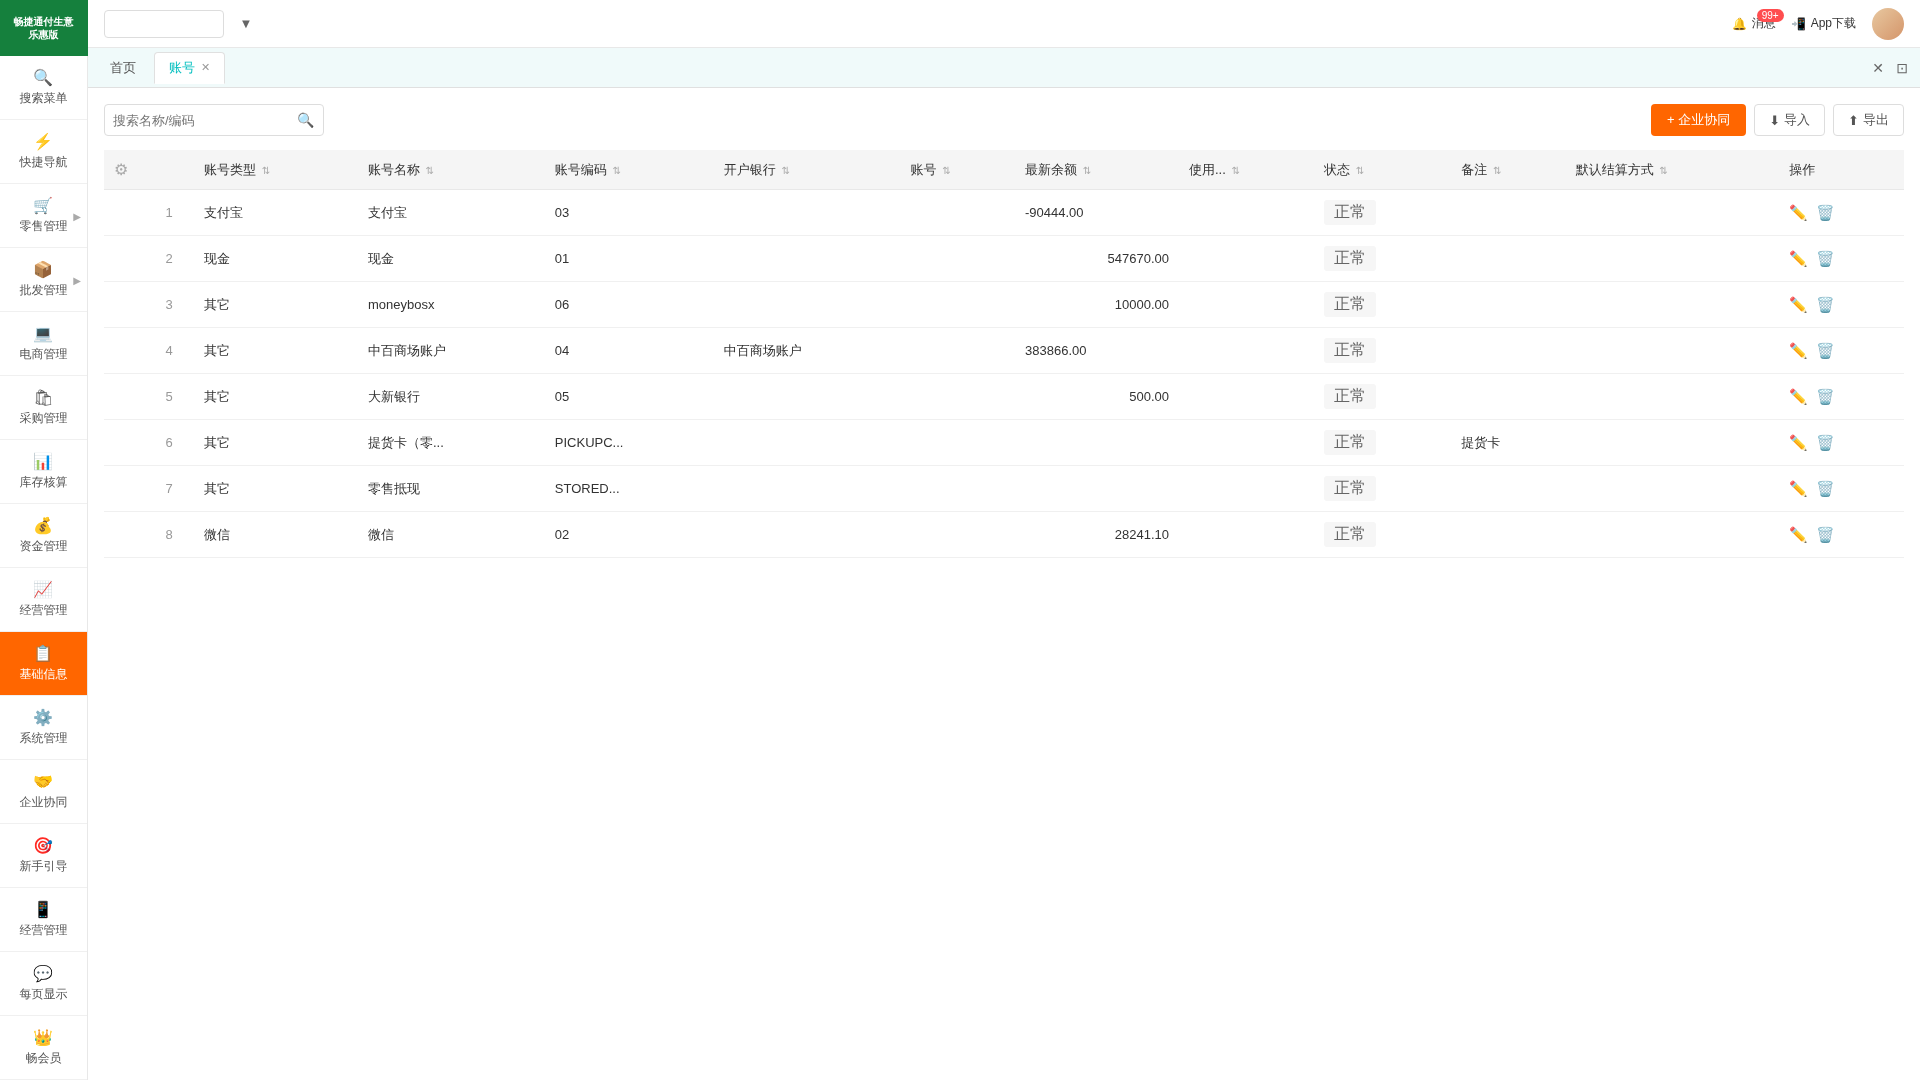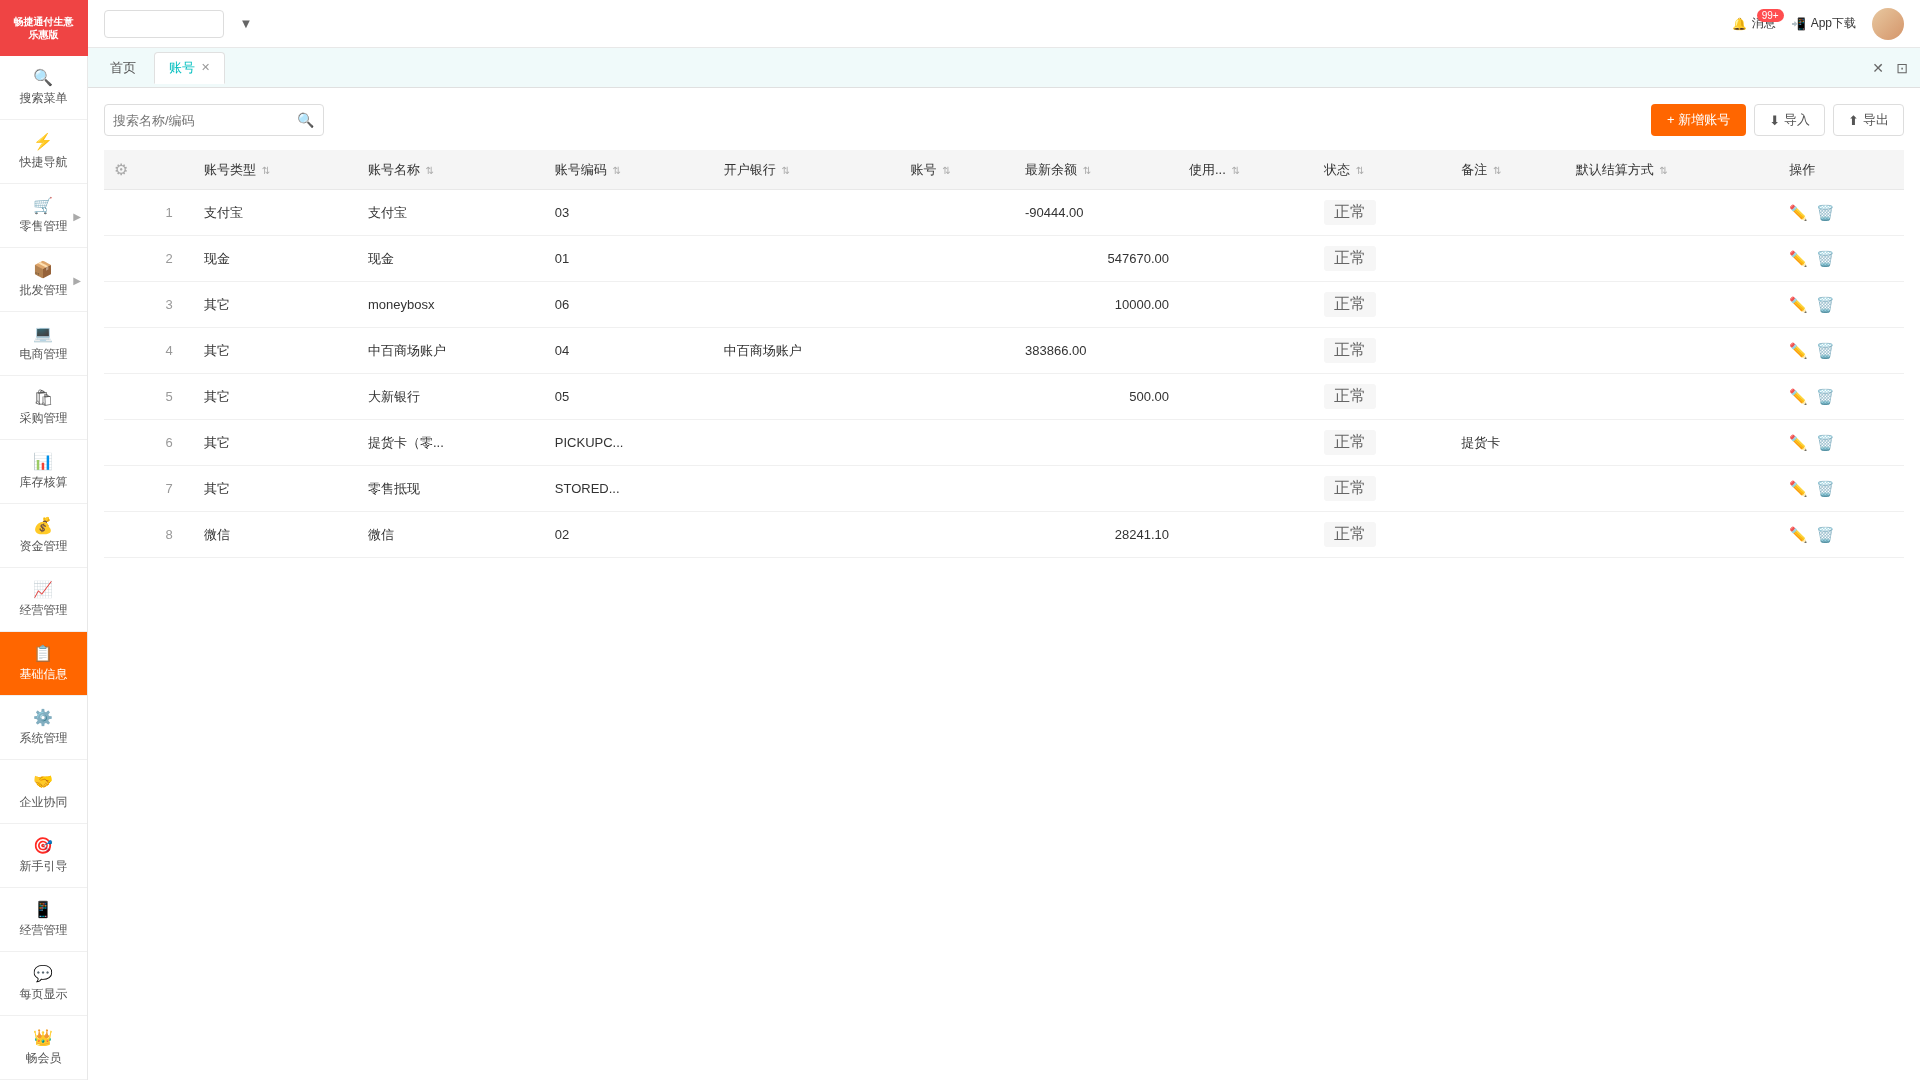--- a/index.html
+++ b/index.html
@@ -12,21 +12,21 @@
       border-right: 1px solid #e8e8e8;
       display: flex;
       flex-direction: column;
       align-items: center;
       padding-top: 0;
       flex-shrink: 0;
     }
     .sidebar-logo {
       width: 88px;
       height: 56px;
-      background: #ef4444;
+      background: #15803d;
       display: flex;
       align-items: center;
       justify-content: center;
       color: white;
       font-size: 11px;
       font-weight: bold;
       text-align: center;
       line-height: 1.3;
     }
     .sidebar-nav-item {
@@ -470,21 +470,21 @@
 
   <div class="page-content">
 
     <div class="toolbar">
       <div class="search-input-wrap">
         <input class="search-input" placeholder="搜索名称/编码" style="">
         <span class="search-icon-btn">🔍</span>
       </div>
       <div class="toolbar-right">
         <button class="btn-primary">
-          <span>+ 新增账号</span>
+          <span>+ 企业协同</span>
         </button>
         <button class="btn-default">
           <span>⬇</span>
           <span>导入</span>
         </button>
         <button class="btn-default">
           <span>⬆</span>
           <span>导出</span>
         </button>
       </div>

